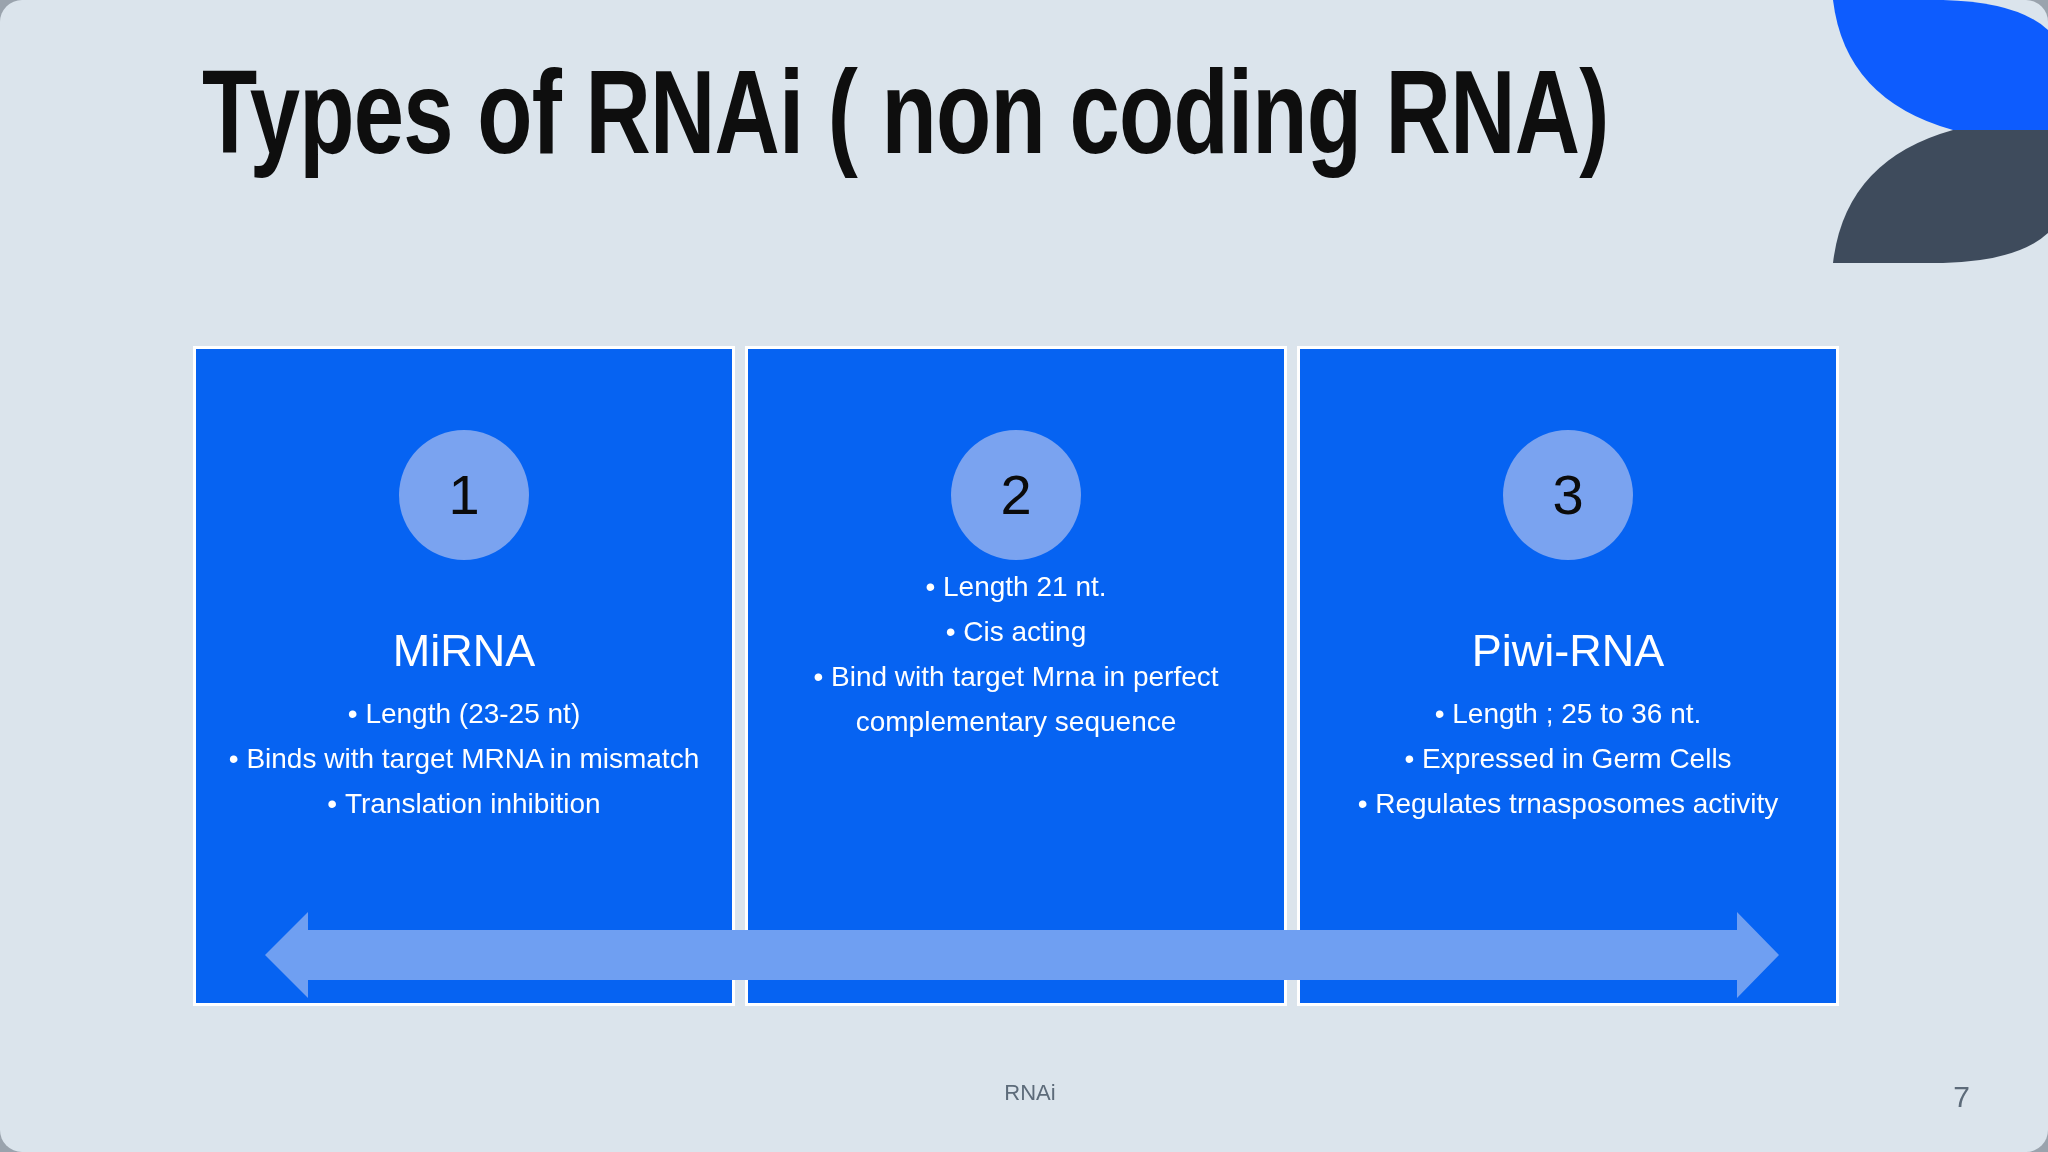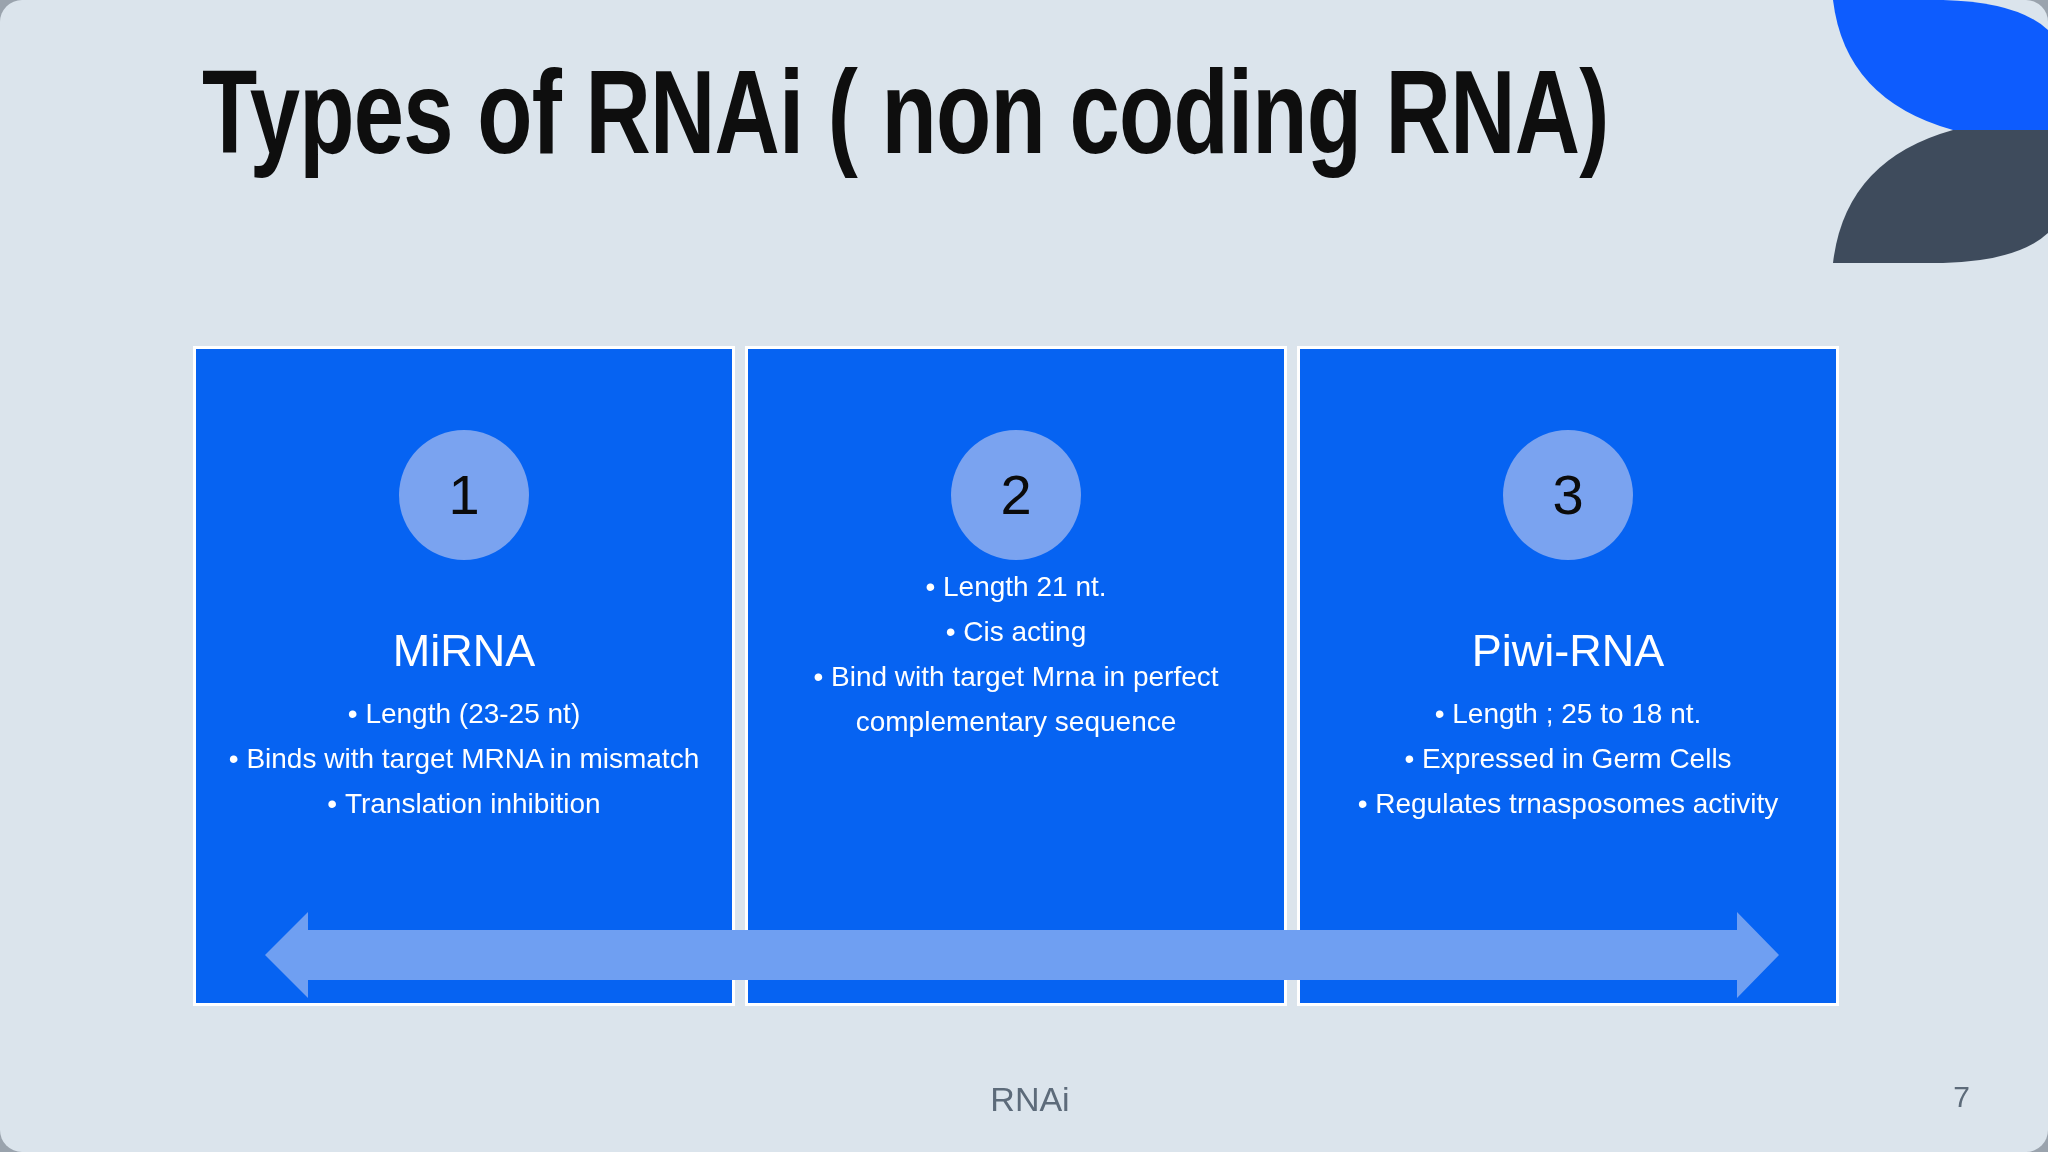--- a/index.html
+++ b/index.html
@@ -40,21 +40,21 @@
     margin:64px 0 13px 0;font-size:45px;line-height:54px;font-weight:normal;
   }
   .bullets{
     list-style:none;margin:4px 0 0 0;padding:0 6px;
     font-size:28px;line-height:45px;
   }
   .bullets li::before{content:"\2022\00a0";}
   .arrow-layer{position:absolute;left:265px;top:905px;z-index:3;}
   .footer-label{
     position:absolute;left:12px;right:0;top:1080px;text-align:center;
-    font-size:34px;color:var(--footer_text,#5d6b7a);z-index:2;
+    font-size:22px;color:var(--footer_text,#5d6b7a);z-index:2;
   }
   .page-number{
     position:absolute;right:78px;top:1080px;
     font-size:30px;color:var(--footer_text,#5d6b7a);z-index:2;
   }
 </style>
 </head>
 <body>
 
 <div class="slide">
@@ -92,21 +92,21 @@
         <li><span>Bind with target Mrna in perfect complementary sequence</span></li>
       </ul>
     </article>
 
     <article class="card c3">
       <div class="num-circle">
         <span>3</span>
       </div>
       <h2 class="card-name">Piwi-RNA</h2>
       <ul class="bullets">
-        <li><span>Length ; 25 to 18 nt.</span></li>
+        <li><span>Length ; 25 to 36 nt.</span></li>
         <li><span>Expressed in Germ Cells</span></li>
         <li><span>Regulates trnasposomes activity</span></li>
       </ul>
     </article>
 
   </div>
 
   <svg class="arrow-layer" width="1514" height="100" viewBox="0 0 1514 100" aria-hidden="true">
     <polygon points="0,50 43,7 43,25 1472,25 1472,7 1514,50 1472,93 1472,75 43,75 43,93" fill="#6f9ff2"></polygon>
   </svg>

